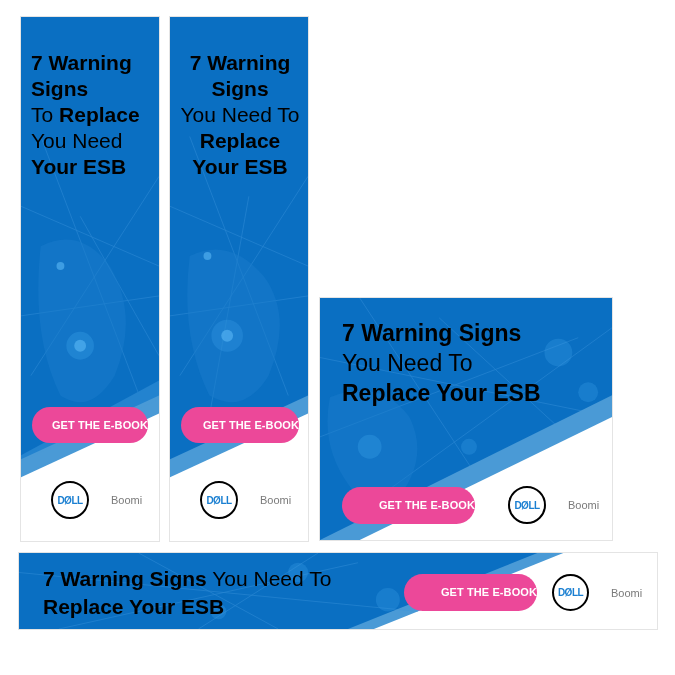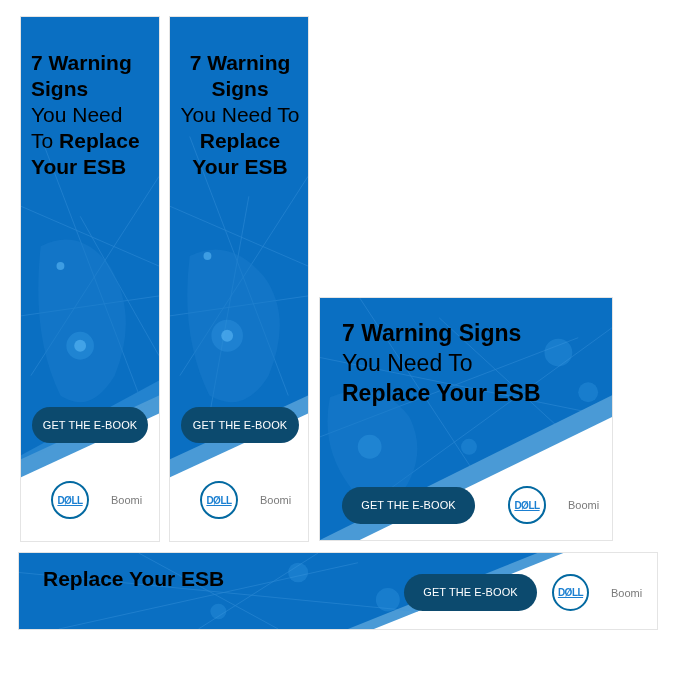--- a/index.html
+++ b/index.html
@@ -4,25 +4,25 @@
 <style>
   html, body { margin:0; padding:0; }
   body { width:675px; height:675px; background:#ffffff; position:relative; overflow:hidden;
          font-family:"Liberation Sans", "DejaVu Sans", sans-serif; }
   .banner { position:absolute; overflow:hidden; background:#ffffff; border:1px solid #e4e4e4; box-sizing:border-box; }
   .bg { position:absolute; inset:0; }
   .bg svg { width:100%; height:100%; display:block; }
   .headline { position:absolute; color:#000000; letter-spacing:0; }
   .headline .b { font-weight:bold; }
   .headline .l { font-weight:normal; }
-  .cta { position:absolute; background:#0c4a6e; color:#ffffff; border-radius:20px; font-weight:normal;
-         font-size:11px; text-align:center; cursor:pointer; letter-spacing:0.1px; }
+  .cta { position:absolute; background:#ec4899; color:#ffffff; border-radius:20px; font-weight:bold;
+         font-size:11px; text-align:right; cursor:pointer; letter-spacing:0.1px; }
   .logo { position:absolute; display:flex; align-items:center; }
-  .dell { border:2px solid #0369a1; border-radius:50%; color:#1a7fd1; font-weight:bold;
-          display:flex; align-items:center; justify-content:center; box-sizing:border-box; letter-spacing:-0.5px;text-decoration:underline; }
+  .dell { border:2px solid #000000; border-radius:50%; color:#1a7fd1; font-weight:bold;
+          display:flex; align-items:center; justify-content:center; box-sizing:border-box; letter-spacing:-0.5px; }
   .boomi { color:#7a7a7a; font-size:11px; margin-left:22px; }
 </style>
 </head>
 <body>
 
 <div class="banner" style="left:20px; top:16px; width:140px; height:526px;">
   <div class="bg">
     <svg viewBox="0 0 140 526" preserveAspectRatio="none">
       <rect x="0" y="0" width="140" height="526" fill="#0a6fc2"></rect>
       <g stroke="#3c94dc" stroke-width="0.7" fill="none" opacity="0.6">
@@ -41,22 +41,22 @@
       <polygon points="0,446 140,382 140,400 0,462" fill="#3a91d3"></polygon>
       <polygon points="0,446 140,382 140,365 0,440" fill="#2383cf"></polygon>
       <polygon points="0,444 140,380 140,526 0,526" fill="#4a9ad6"></polygon>
       <polygon points="0,446 140,384 140,398 0,460" fill="#4a9ad6"></polygon>
       <polygon points="0,462 140,398 140,526 0,526" fill="#ffffff"></polygon>
     </svg>
   </div>
   <div class="headline" style="left:10px; top:33px; font-size:21px; line-height:26px; width:128px;">
     <div><span class="b">7 Warning</span></div>
     <div><span class="b">Signs</span></div>
+    <div><span class="l">To</span> <span class="b">Replace</span></div>
     <div><span class="l">You Need</span></div>
-    <div><span class="l">To</span> <span class="b">Replace</span></div>
     <div><span class="b">Your ESB</span></div>
   </div>
   <div class="cta" style="left:11px; top:390px; width:116px; height:36px; line-height:36px;">GET THE E-BOOK</div>
   <div class="logo" style="left:30px; top:464px;">
     <div class="dell" style="width:38px; height:38px; font-size:10px;">
         <span>DØLL</span>
       </div>
     <span class="boomi">Boomi</span>
   </div>
 </div>
@@ -141,20 +141,21 @@
           <line x1="120" y1="0" x2="260" y2="78"></line>
         <line x1="300" y1="0" x2="180" y2="78"></line>
           <line x1="40" y1="78" x2="340" y2="10"></line>
       </g>
       <circle cx="280" cy="20" r="10" fill="#3aa0e8" opacity="0.3"></circle>
       <circle cx="370" cy="48" r="12" fill="#3aa0e8" opacity="0.3"></circle>
       <circle cx="200" cy="60" r="8" fill="#3aa0e8" opacity="0.3"></circle>
     </svg>
   </div>
   <div class="headline" style="left:24px; top:12px; font-size:21px; line-height:28px; width:360px;">
+    <div><span class="b">7 Warning Signs</span> <span class="l">You Need To</span></div>
     <div><span class="b">Replace Your ESB</span></div>
   </div>
   <div class="cta" style="left:385px; top:21px; width:133px; height:37px; line-height:37px;">GET THE E-BOOK</div>
   <div class="logo" style="left:533px; top:21px;">
     <div class="dell" style="width:37px; height:37px; font-size:10px;">
         <span>DØLL</span>
       </div>
     <span class="boomi">Boomi</span>
   </div>
 </div>

